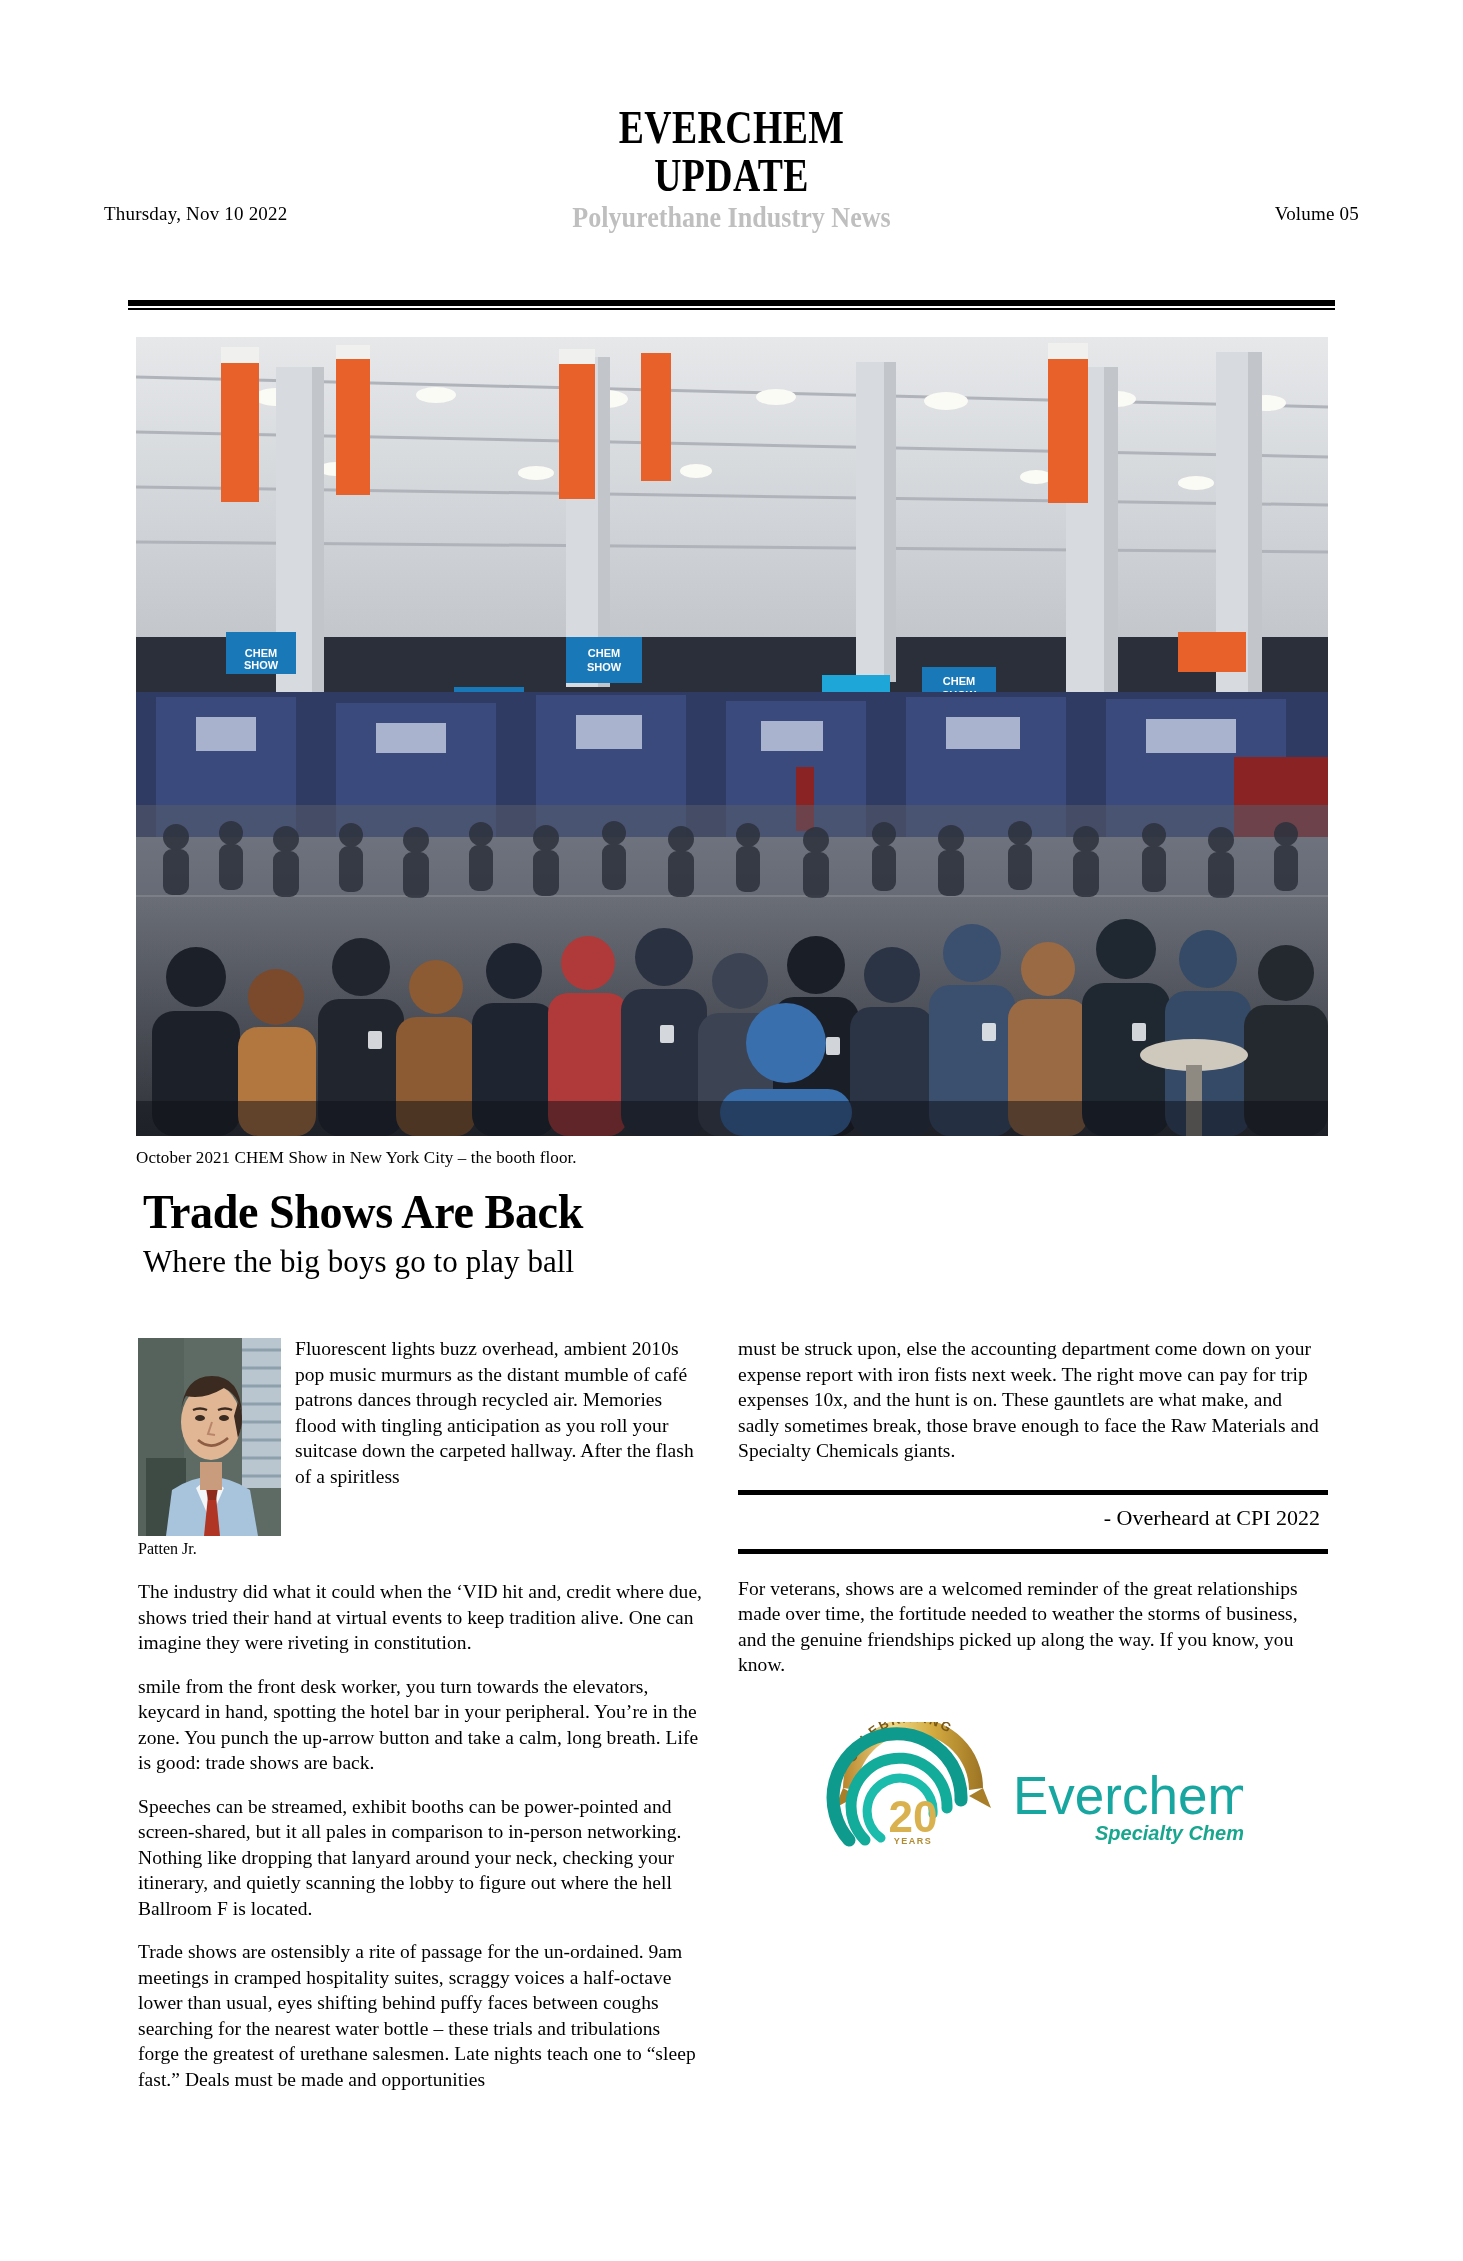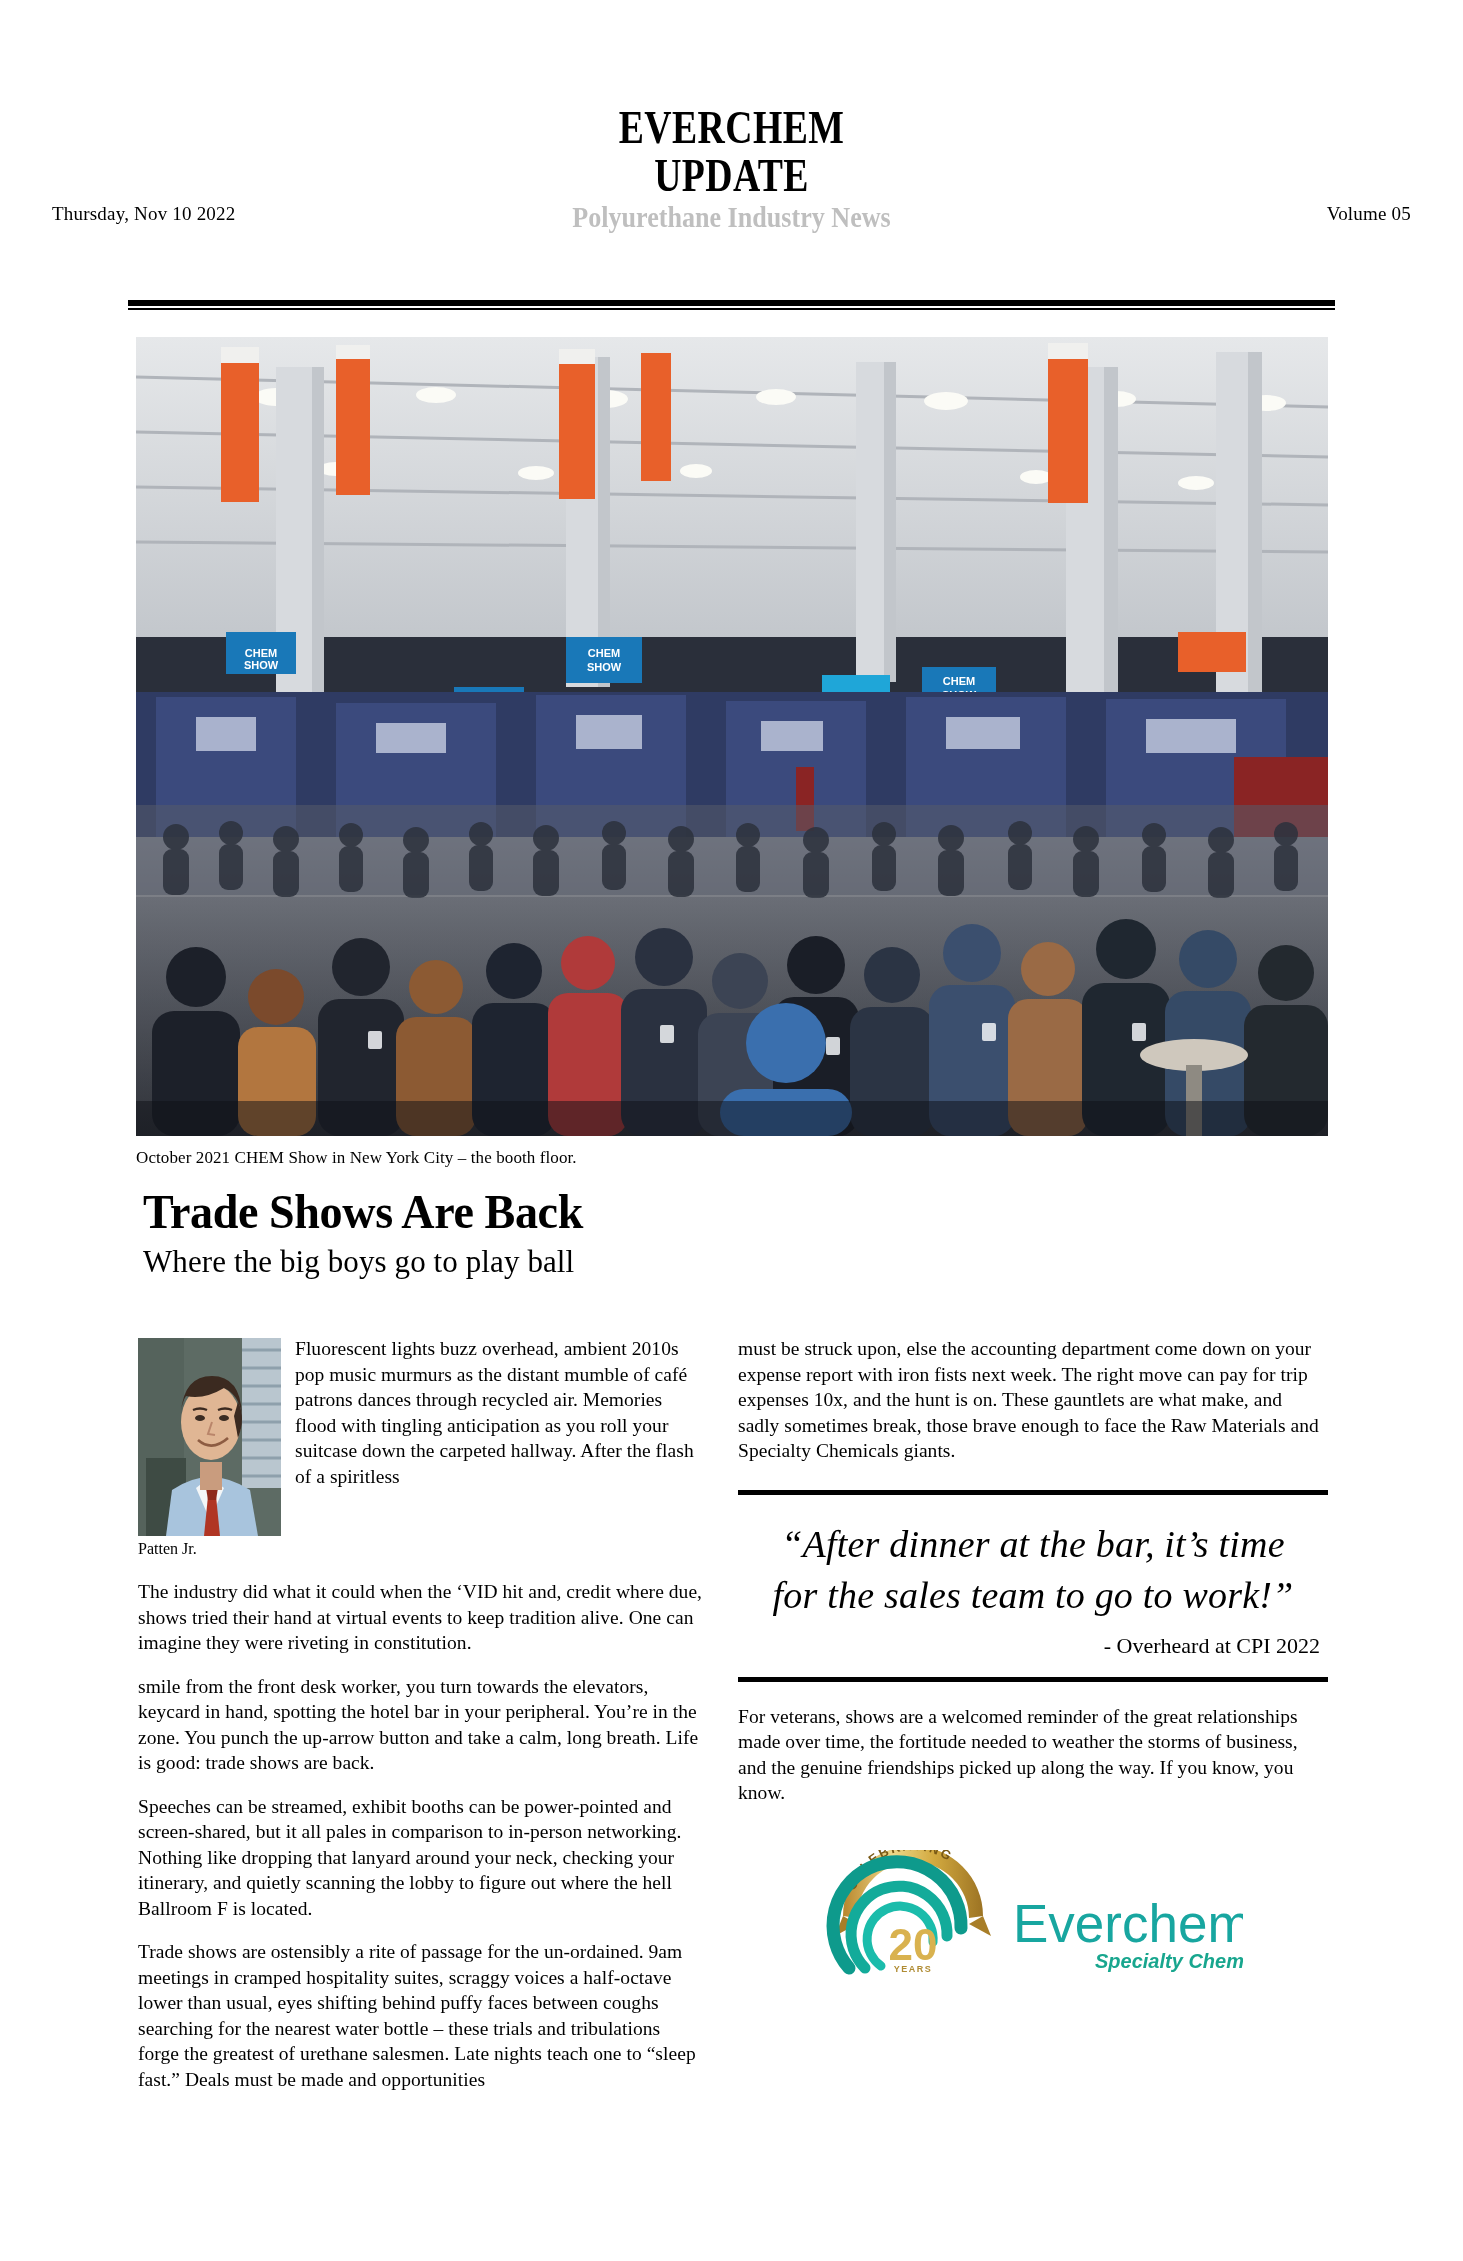--- a/index.html
+++ b/index.html
@@ -15,21 +15,21 @@
     overflow: hidden;
     position: relative;
   }
 
   .page {
     position: relative;
     width: 1463px;
     height: 2261px;
     background: #ffffff;
     box-sizing: border-box;
-    padding: 0 52px;
+    padding: 0 104px;
   }
 
   
   .masthead {
     position: relative;
     height: 175px;
     padding-top: 108px;
     box-sizing: border-box;
   }
   .masthead-title-block {
@@ -550,21 +550,20 @@
     <p class="body-p">The industry did what it could when the ‘VID hit and, credit where due, shows tried their hand at virtual events to keep tradition alive. One can imagine they were riveting in constitution.</p>
     <p class="body-p">smile from the front desk worker, you turn towards the elevators, keycard in hand, spotting the hotel bar in your peripheral. You’re in the zone. You punch the up-arrow button and take a calm, long breath. Life is good: trade shows are back.</p>
     <p class="body-p">Speeches can be streamed, exhibit booths can be power-pointed and screen-shared, but it all pales in comparison to in-person networking. Nothing like dropping that lanyard around your neck, checking your itinerary, and quietly scanning the lobby to figure out where the hell Ballroom F is located.</p>
     <p class="body-p">Trade shows are ostensibly a rite of passage for the un-ordained. 9am meetings in cramped hospitality suites, scraggy voices a half-octave lower than usual, eyes shifting behind puffy faces between coughs searching for the nearest water bottle – these trials and tribulations forge the greatest of urethane salesmen. Late nights teach one to “sleep fast.” Deals must be made and opportunities</p>
   </div>
 
   <div class="col-right">
     <p class="body-p">must be struck upon, else the accounting department come down on your expense report with iron fists next week. The right move can pay for trip expenses 10x, and the hunt is on. These gauntlets are what make, and sadly sometimes break, those brave enough to face the Raw Materials and Specialty Chemicals giants.</p>
 
     <div class="pq-rule-top"></div>
-    <div class="pullquote">“After dinner at the bar, it’s time for the sales team to go to work!”</div>
     <div class="pq-attrib">- Overheard at CPI 2022</div>
     <div class="pq-rule-bot"></div>
 
     <p class="body-p" style="margin-top:22px">For veterans, shows are a welcomed reminder of the great relationships made over time, the fortitude needed to weather the storms of business, and the genuine friendships picked up along the way. If you know, you know.</p>
 
     <div class="logo-block">
       <svg class="logo-svg" width="420" height="130" viewBox="0 0 420 130">
         <defs>
           <linearGradient id="goldg" x1="0" y1="0" x2="1" y2="0">
             <stop offset="0%" stop-color="#b8862c"></stop>

